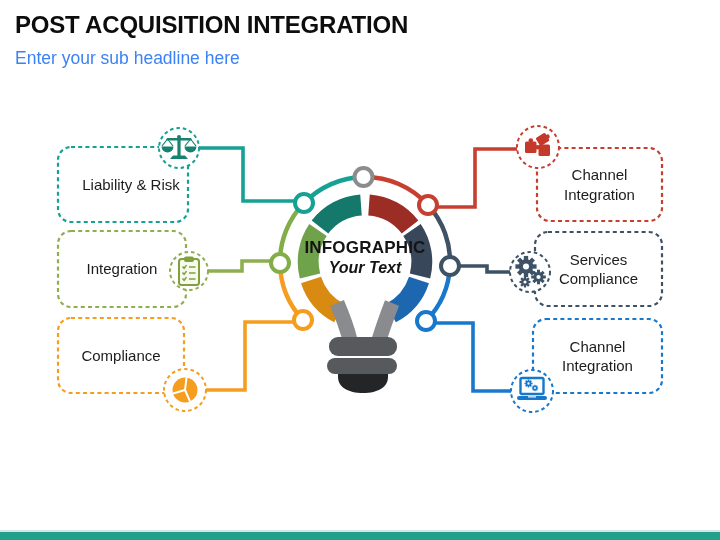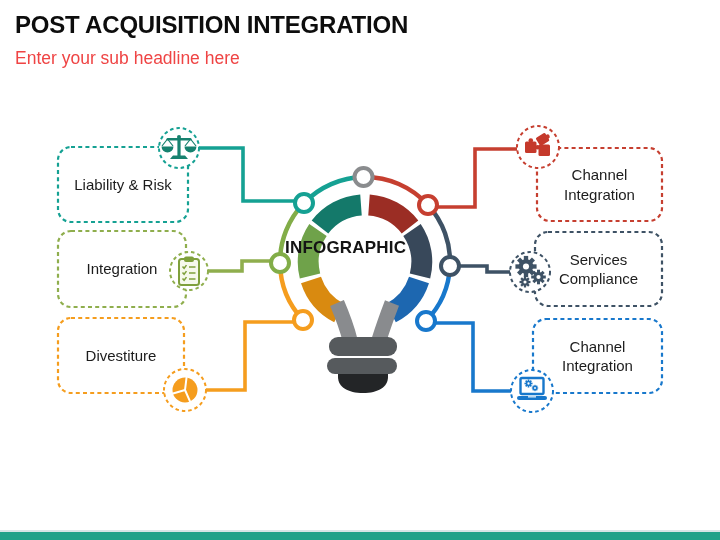--- a/index.html
+++ b/index.html
@@ -5,34 +5,34 @@
   html,body{margin:0;padding:0}
   body{
     width:720px;height:540px;position:relative;overflow:hidden;
     background:#ffffff;font-family:"Liberation Sans",sans-serif;
   }
   .abs{position:absolute}
   .title{
     left:15px;top:11px;font-size:24px;font-weight:700;
     color:#0d0d0d;letter-spacing:-0.2px;text-align:center;
   }
-  .subtitle{left:15px;top:48px;font-size:17.5px;color:#ef4444}
+  .subtitle{left:15px;top:48px;font-size:17.5px;color:#3b82f6}
   svg.diagram{position:absolute;left:0;top:0;width:720px;height:540px}
   .label{
     position:absolute;display:flex;align-items:center;justify-content:center;
     text-align:center;font-size:15px;color:#1c1c1c;line-height:1.3;
   }
-  #lbl-liability  {left:58px; top:147px;width:130px;height:75px}
+  #lbl-liability  {left:66px; top:147px;width:130px;height:75px}
   #lbl-compliance {left:58px; top:231px;width:128px;height:76px}
   #lbl-divestiture{left:58px; top:318px;width:126px;height:75px}
   #lbl-channel    {left:537px;top:148px;width:125px;height:73px;padding:0 14px;box-sizing:border-box}
   #lbl-services   {left:535px;top:232px;width:127px;height:74px;padding:0 14px;box-sizing:border-box}
   #lbl-product    {left:533px;top:319px;width:129px;height:74px;padding:0 14px;box-sizing:border-box}
   .center-text{
-    position:absolute;left:285px;top:238px;width:160px;color:#141414;
+    position:absolute;left:285px;top:238px;width:160px;text-align:center;color:#141414;
   }
   .center-text .l1{font-size:17px;font-weight:700;letter-spacing:0.2px}
   .center-text .l2{font-size:16px;font-weight:700;font-style:italic;margin-top:1px}
   .footer-bar{
     position:absolute;left:0;bottom:0;width:720px;height:8px;
     background:#21a189;border-top:2px solid #d7e4e6;
   }
 </style>
 </head>
 <body>
@@ -182,29 +182,30 @@
 <div class="abs title">POST ACQUISITION INTEGRATION</div>
 <div class="abs subtitle">Enter your sub headline here</div>
 
 <div class="label" id="lbl-liability">
   <span>Liability &amp; Risk</span>
 </div>
 <div class="label" id="lbl-compliance">
   <span>Integration</span>
 </div>
 <div class="label" id="lbl-divestiture">
-  <span>Divestiture</span>
+  <span>Compliance</span>
 </div>
 <div class="label" id="lbl-channel">
   <span>Channel Integration</span>
 </div>
 <div class="label" id="lbl-services">
   <span>Services Compliance</span>
 </div>
 <div class="label" id="lbl-product">
   <span>Channel Integration</span>
 </div>
 
 <div class="center-text">
   <div class="l1">INFOGRAPHIC</div>
+  <div class="l2">Your Text</div>
 </div>
 
 <div class="footer-bar"></div>
 
 </body></html>

